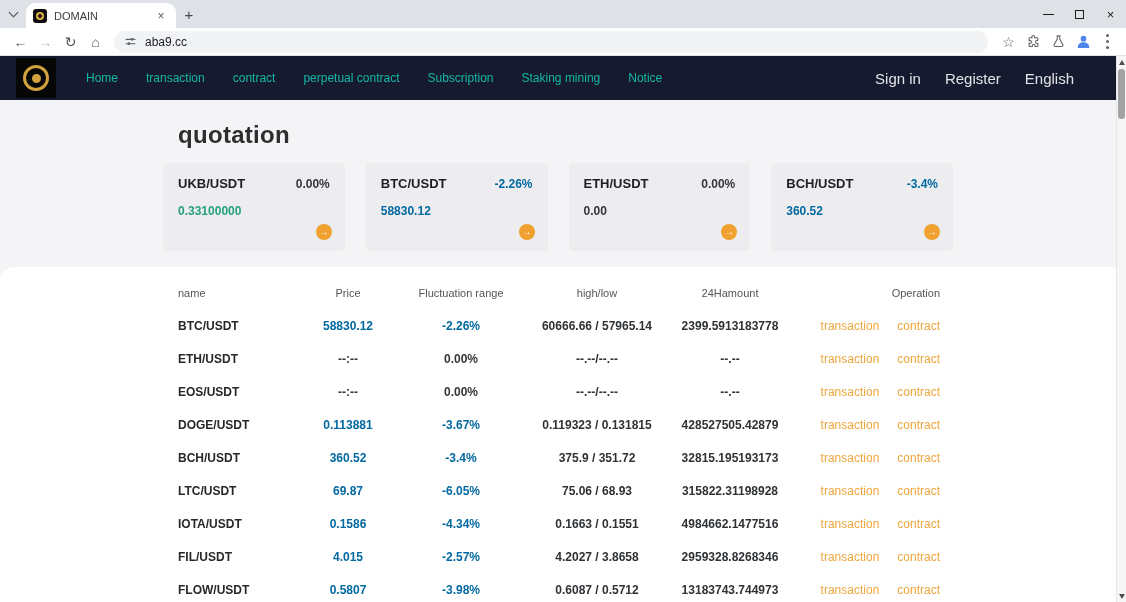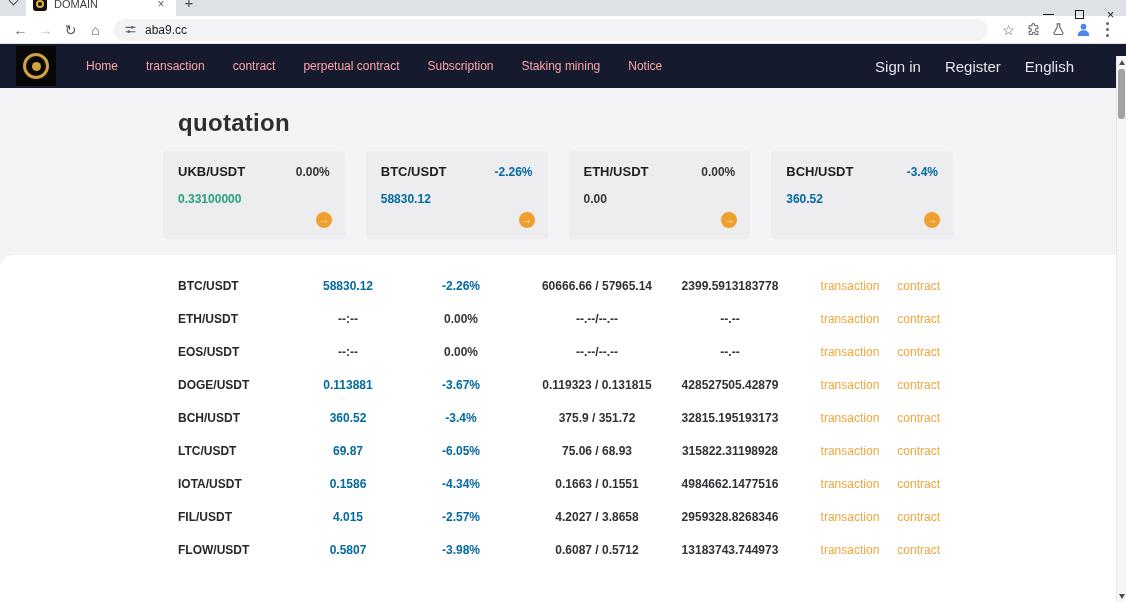--- a/index.html
+++ b/index.html
@@ -4,21 +4,21 @@
 <style>
   * { box-sizing: border-box; }
   html,body { margin:0; padding:0; }
   body {
     width:1126px; height:602px; overflow:hidden;
     font-family:"Liberation Sans", sans-serif;
     background:#fff; position:relative;
   }
 
   
-  .tabstrip { height:16px; background:#dee1e6; display:flex; align-items:flex-end; position:relative; }
+  .tabstrip { height:28px; background:#dee1e6; display:flex; align-items:flex-end; position:relative; }
   .tabstrip-chev { width:26px; height:28px; display:flex; align-items:center; justify-content:center; }
   .chev-down { width:7px; height:7px; border-right:1.6px solid #474c51; border-bottom:1.6px solid #474c51; transform:rotate(45deg); margin-top:-3px; }
   .tab { width:150px; height:25px; background:#fff; border-radius:9px 9px 0 0; display:flex; align-items:center; padding:0 7px; gap:7px; }
   .favicon { width:14px; height:14px; background:#101010; border-radius:3px; display:flex; align-items:center; justify-content:center; flex:0 0 auto; }
   .favicon i { display:block; width:8px; height:8px; border:2px solid #e0b23f; border-radius:50%; }
   .tab-title { font-size:11px; color:#3c4043; flex:1; white-space:nowrap; overflow:hidden; }
   .tab-close { font-size:12px; color:#5f6368; width:16px; height:16px; display:flex; align-items:center; justify-content:center; border-radius:50%; }
   .newtab { width:26px; height:26px; display:flex; align-items:center; justify-content:center; font-size:15px; color:#45494d; margin-bottom:1px; }
   .win-controls { position:absolute; right:0; top:0; height:28px; display:flex; }
   .win-btn { width:31px; height:28px; display:flex; align-items:center; justify-content:center; color:#1b1b1b; font-size:13px; }
@@ -32,21 +32,21 @@
   .omni-url { font-size:12px; color:#202124; }
   .dots { display:flex; flex-direction:column; align-items:center; justify-content:center; width:22px; height:24px; }
   .dots i { width:3px; height:3px; background:#5f6368; border-radius:50%; margin:1.4px 0; }
 
   
   .site-header { height:44px; background:#161a2e; display:flex; align-items:center; padding:0 40px 0 16px; }
   .logo { width:40px; height:40px; background:#070707; display:flex; align-items:center; justify-content:center; margin-right:16px; flex:0 0 auto; }
   .logo .ring { width:26px; height:26px; border:3px solid #d2a33c; border-radius:50%; display:flex; align-items:center; justify-content:center; }
   .logo .dot { width:9px; height:9px; background:#d2a33c; border-radius:50%; }
   .main-nav { display:flex; align-items:center; }
-  .nav-link { font-size:12px; color:#fca5a5; padding:0 14px; text-decoration:none; cursor:pointer; white-space:nowrap; }
+  .nav-link { font-size:12px; color:#14b8a6; padding:0 14px; text-decoration:none; cursor:pointer; white-space:nowrap; }
   .auth-nav { margin-left:auto; display:flex; align-items:center; }
   .auth-link { font-size:15px; color:#e3e4e8; padding:0 12px; text-decoration:none; cursor:pointer; white-space:nowrap; }
 
   
   .page { height:502px; background:#f4f4f6; overflow:hidden; position:relative; }
   .page-title { margin:0; padding:21px 0 0 178px; font-size:24px; font-weight:600; color:#2e2e30; letter-spacing:.3px; }
 
   .cards { display:flex; gap:21px; margin:14px 0 0 163px; width:790px; }
   .card { flex:1; background:#ededef; border-radius:4px; height:88px; position:relative; padding:13px 15px; }
   .card-top { display:flex; justify-content:space-between; align-items:baseline; }
@@ -225,20 +225,28 @@
         <div class="price tone-red">360.52</div>
         <div class="card-btn">
           <span>→</span>
         </div>
       </div>
 
   </div>
 
   <div class="panel">
     <div class="mtable">
+      <div class="thead">
+        <div class="c first">name</div>
+        <div class="c">Price</div>
+        <div class="c">Fluctuation range</div>
+        <div class="c">high/low</div>
+        <div class="c">24Hamount</div>
+        <div class="c last">Operation</div>
+      </div>
 
         <div class="trow">
           <div class="c name">BTC/USDT</div>
           <div class="c tone-red">58830.12</div>
           <div class="c tone-red">-2.26%</div>
           <div class="c">60666.66 / 57965.14</div>
           <div class="c">2399.5913183778</div>
           <div class="c op">
             <a class="lnk">transaction</a>
             <a class="lnk">contract</a>

